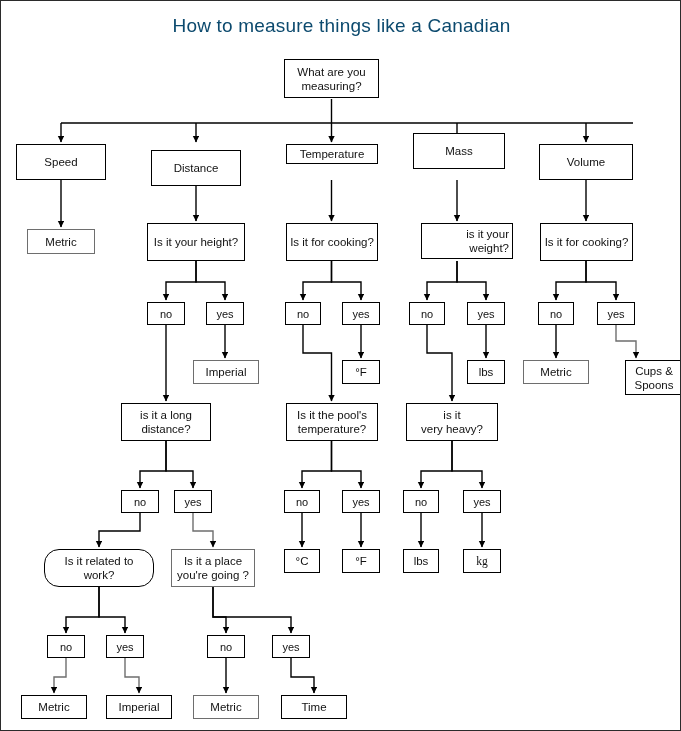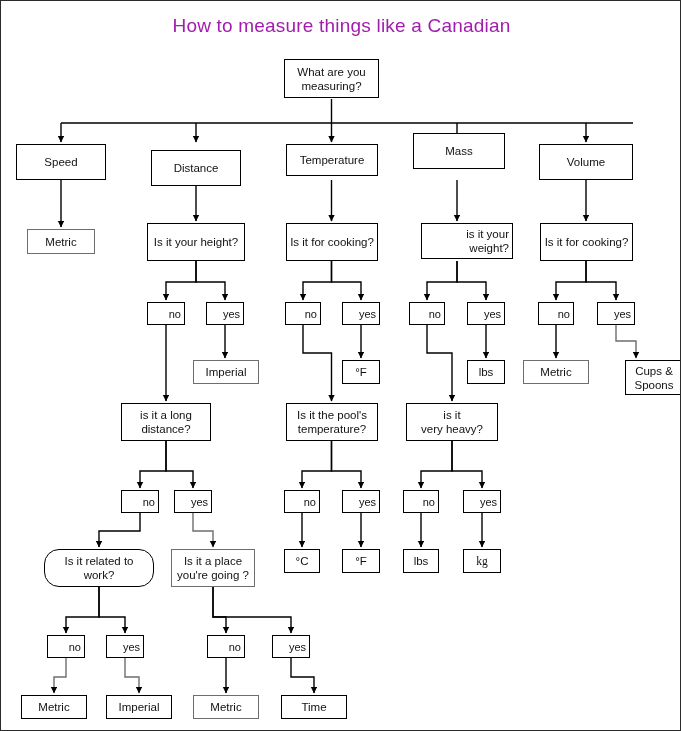--- a/index.html
+++ b/index.html
@@ -19,21 +19,21 @@
     box-sizing: border-box;
     overflow: hidden;
   }
   #title {
     position: absolute;
     left: 0;
     top: 14px;
     width: 681px;
     text-align: center;
     font-size: 19px;
-    color: #a21caf;
+    color: #0c4a6e;
     letter-spacing: 0.2px;
   }
   .node {
     position: absolute;
     box-sizing: border-box;
     border: 1px solid #000000;
     background: #ffffff;
     color: #111111;
     font-size: 11.5px;
     line-height: 14px;
@@ -41,21 +41,20 @@
     align-items: center;
     justify-content: center;
     text-align: center;
     padding: 1px 3px;
   }
   .node.gray {
     border-color: #6e6e6e;
   }
   .node.small {
     font-size: 11px;
-    justify-content: flex-end;
   }
   #edges {
     position: absolute;
     left: 0;
     top: 0;
     width: 681px;
     height: 731px;
     pointer-events: none;
   }
 </style>
@@ -140,21 +139,21 @@
   <div id="nodes">
       <div class="node" style="left: 283px; top: 58px; width: 95px; height: 39px; text-align: center;">
         <span>What are you<br>measuring?</span>
       </div>
       <div class="node" style="left: 15px; top: 143px; width: 90px; height: 36px;">
         <span>Speed</span>
       </div>
       <div class="node" style="left: 150px; top: 149px; width: 90px; height: 36px;">
         <span>Distance</span>
       </div>
-      <div class="node" style="left: 285px; top: 143px; width: 92px; height: 32px;">
+      <div class="node" style="left: 285px; top: 143px; width: 92px; height: 20px;">
         <span>Temperature</span>
       </div>
       <div class="node" style="left: 412px; top: 132px; width: 92px; height: 36px;">
         <span>Mass</span>
       </div>
       <div class="node" style="left: 538px; top: 143px; width: 94px; height: 36px;">
         <span>Volume</span>
       </div>
       <div class="node gray" style="left: 26px; top: 228px; width: 68px; height: 25px;">
         <span>Metric</span>

